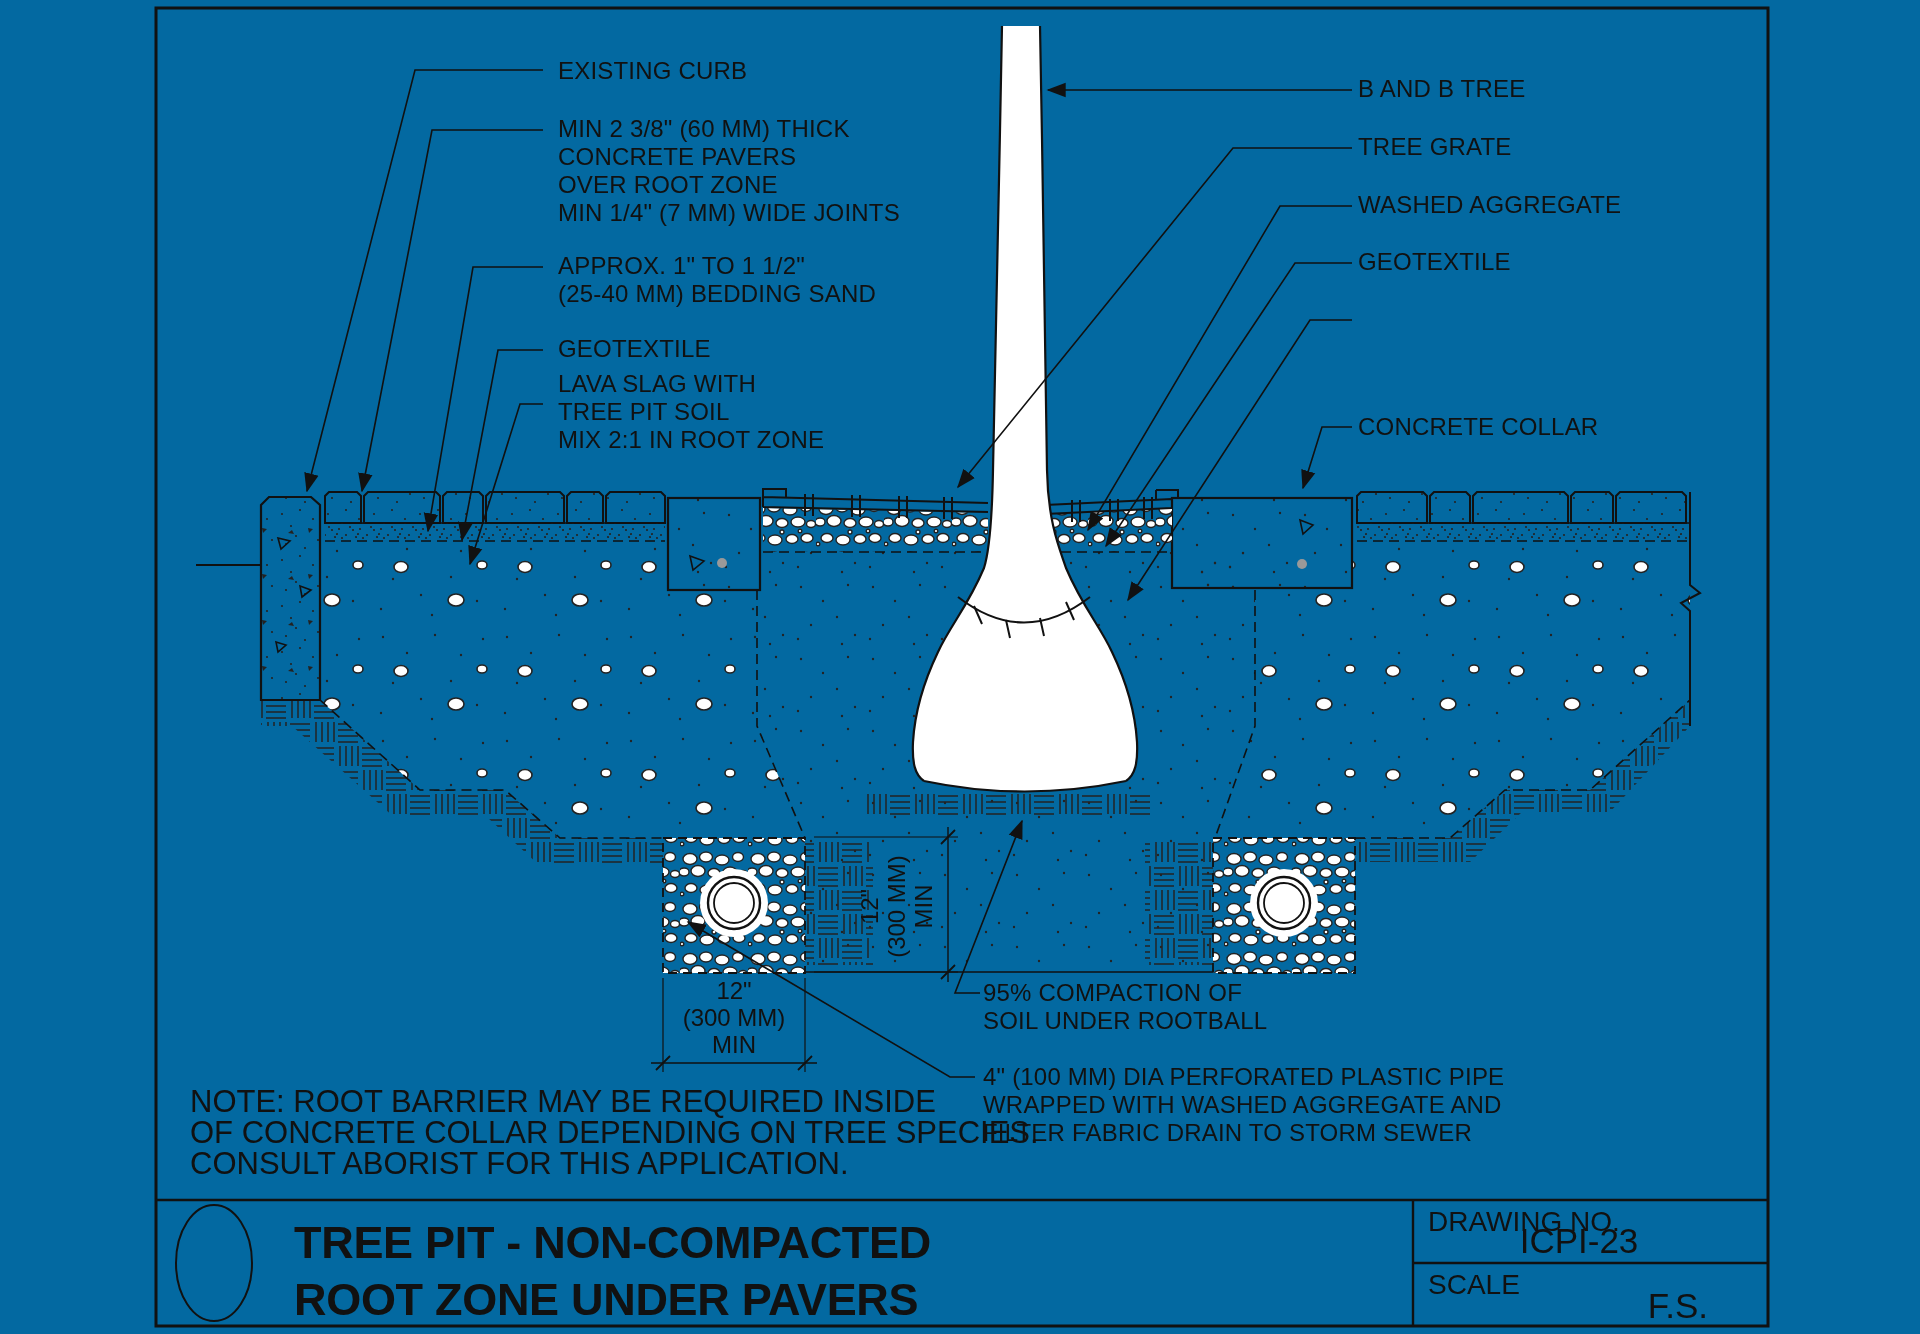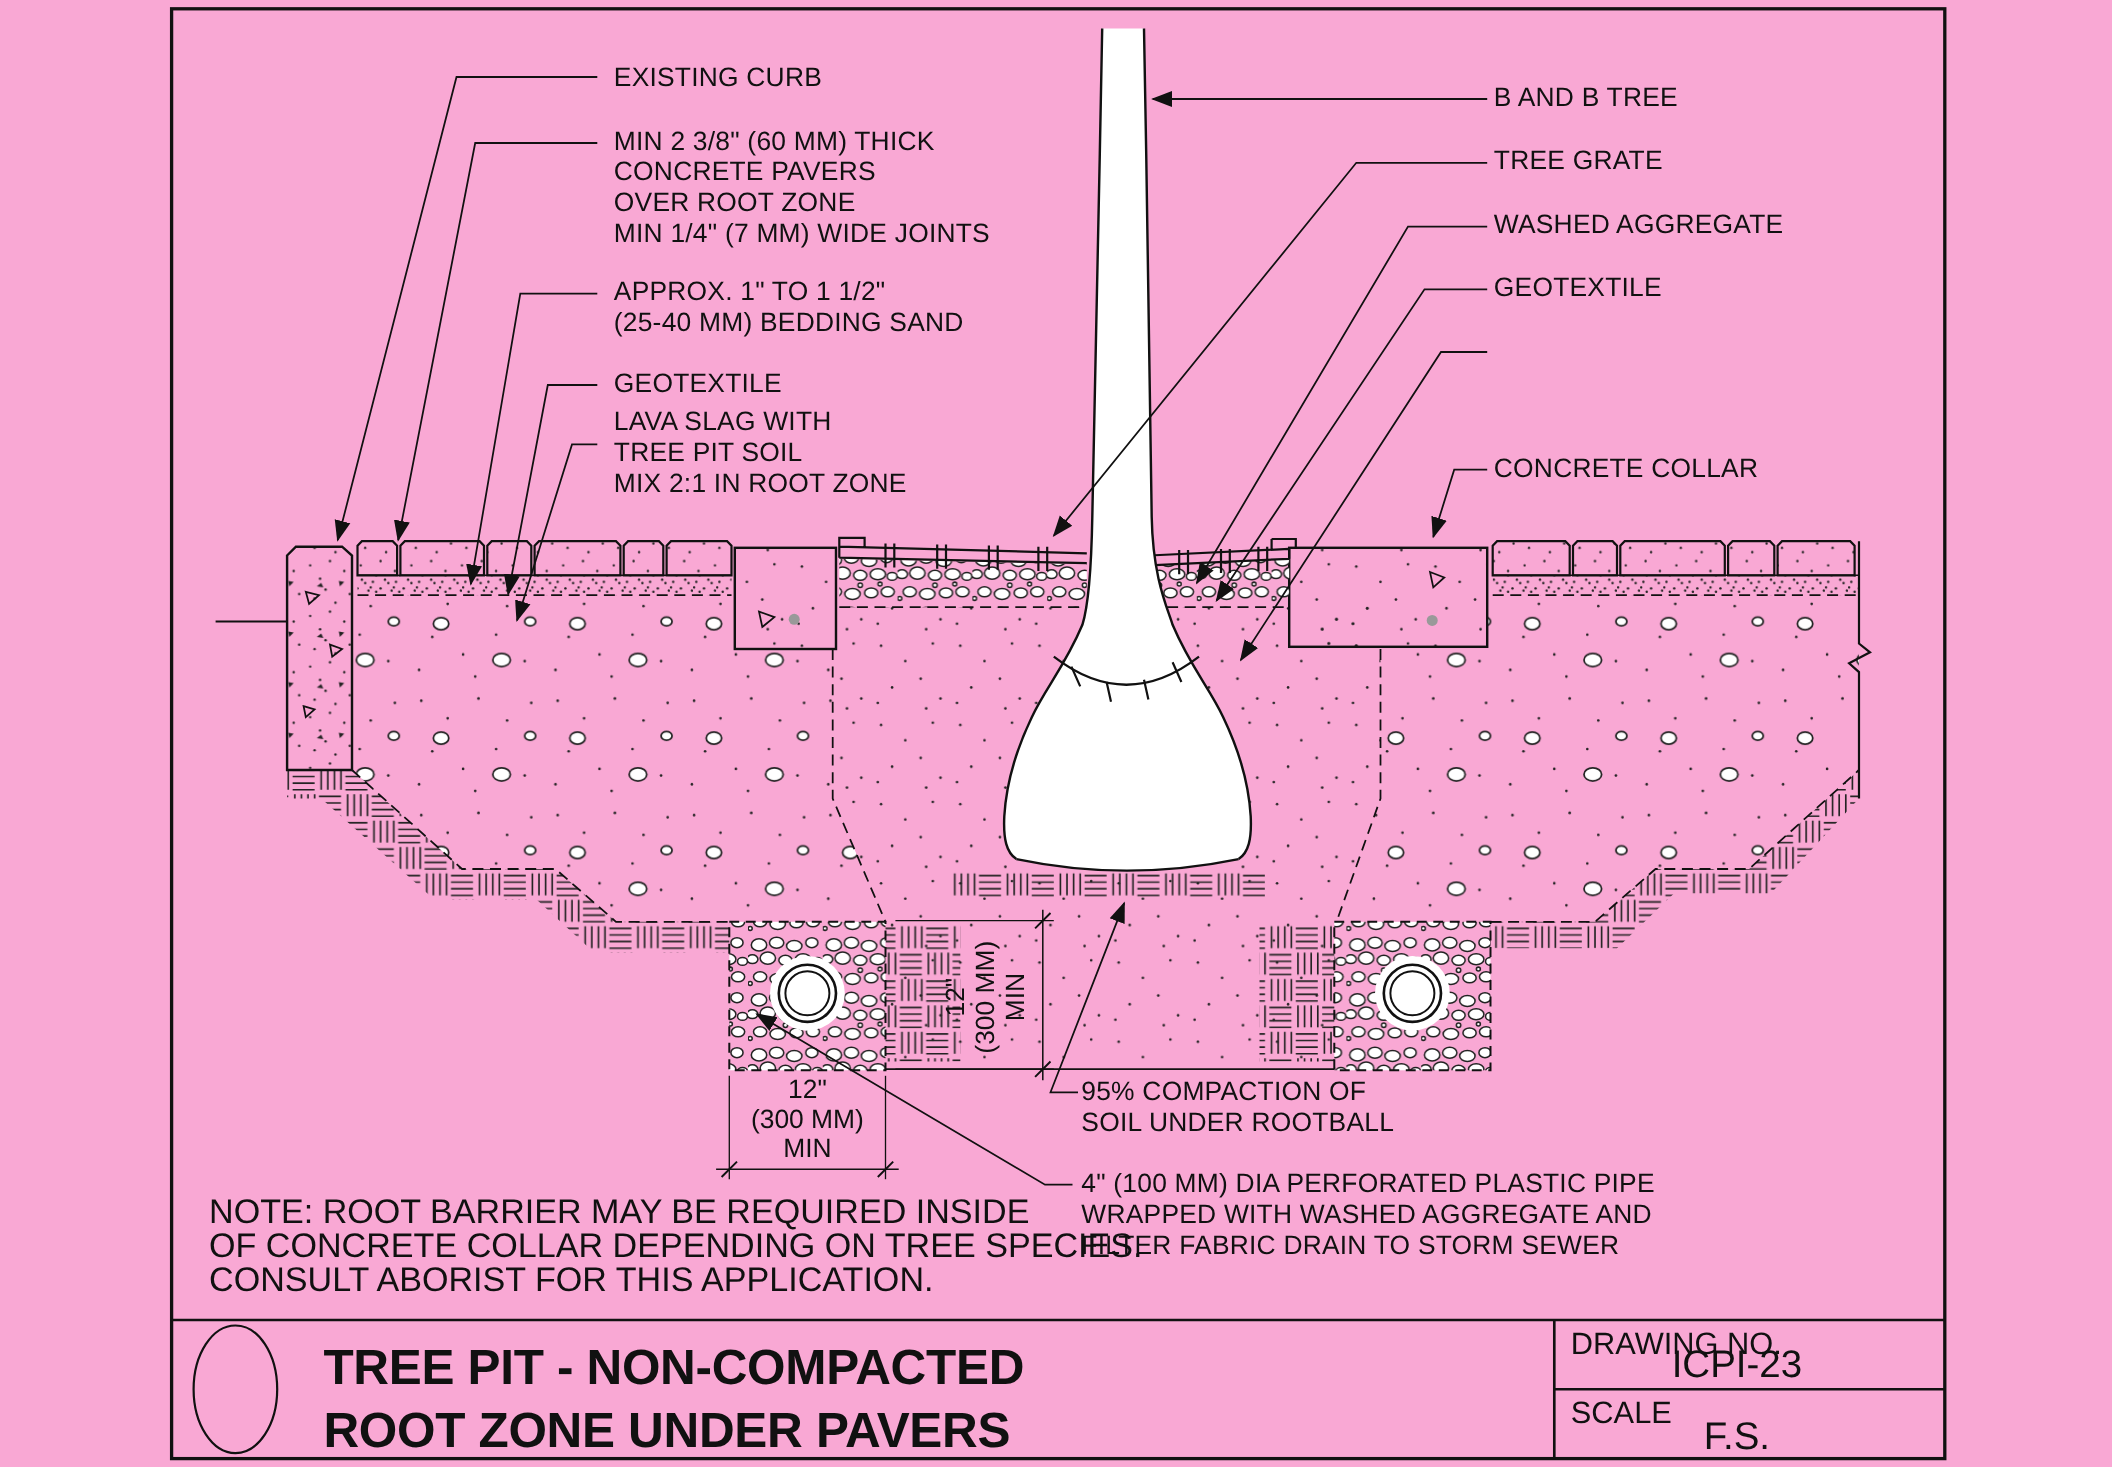--- a/index.html
+++ b/index.html
@@ -1,16 +1,16 @@
 <!DOCTYPE html>
 <html><head>
 <meta charset="utf-8">
 <style>
   html,body{margin:0;padding:0;background:#fff;}
-  .page{position:relative;width:1920px;height:1334px;background:#f9a8d4;overflow:hidden;
+  .page{position:relative;width:1920px;height:1334px;background:#0369a1;overflow:hidden;
         font-family:"Liberation Sans",sans-serif;color:#111;}
   svg{position:absolute;left:0;top:0;}
   .callout{position:absolute;font-size:24px;line-height:28px;white-space:pre;letter-spacing:.2px;color:#111;}
   .dimtext{position:absolute;font-size:24px;line-height:27px;white-space:pre;text-align:center;color:#111;}
   .note{position:absolute;font-size:31px;line-height:31px;white-space:pre;color:#111;}
   .title-main{position:absolute;font-size:45px;line-height:57px;font-weight:600;white-space:pre;letter-spacing:-.3px;color:#111;margin-left:12px;}
   .tb-label{position:absolute;font-size:28px;color:#111;}
   .tb-value{position:absolute;font-size:35px;color:#111;}
 </style>
 </head>
@@ -304,15 +304,15 @@
 <div class="note" style="left:190px;top:1086px">NOTE: ROOT BARRIER MAY BE REQUIRED INSIDE
 OF CONCRETE COLLAR DEPENDING ON TREE SPECIES.
 CONSULT ABORIST FOR THIS APPLICATION.</div>
 
 <div class="title-main" style="left:282px;top:1214px"><span>TREE PIT - NON-COMPACTED</span>
 <span>ROOT ZONE UNDER PAVERS</span></div>
 
 <div class="tb-label" style="left:1428px;top:1206px">DRAWING NO.</div>
 <div class="tb-value" style="left:1450px;top:1221px;width:258px;text-align:center">ICPI-23</div>
 <div class="tb-label" style="left:1428px;top:1269px">SCALE</div>
-<div class="tb-value" style="left:1450px;top:1286px;width:258px;text-align:center">F.S.</div>
+<div class="tb-value" style="left:1450px;top:1286px;width:258px;text-align:right">F.S.</div>
 
 </div>
 
 </body></html>

